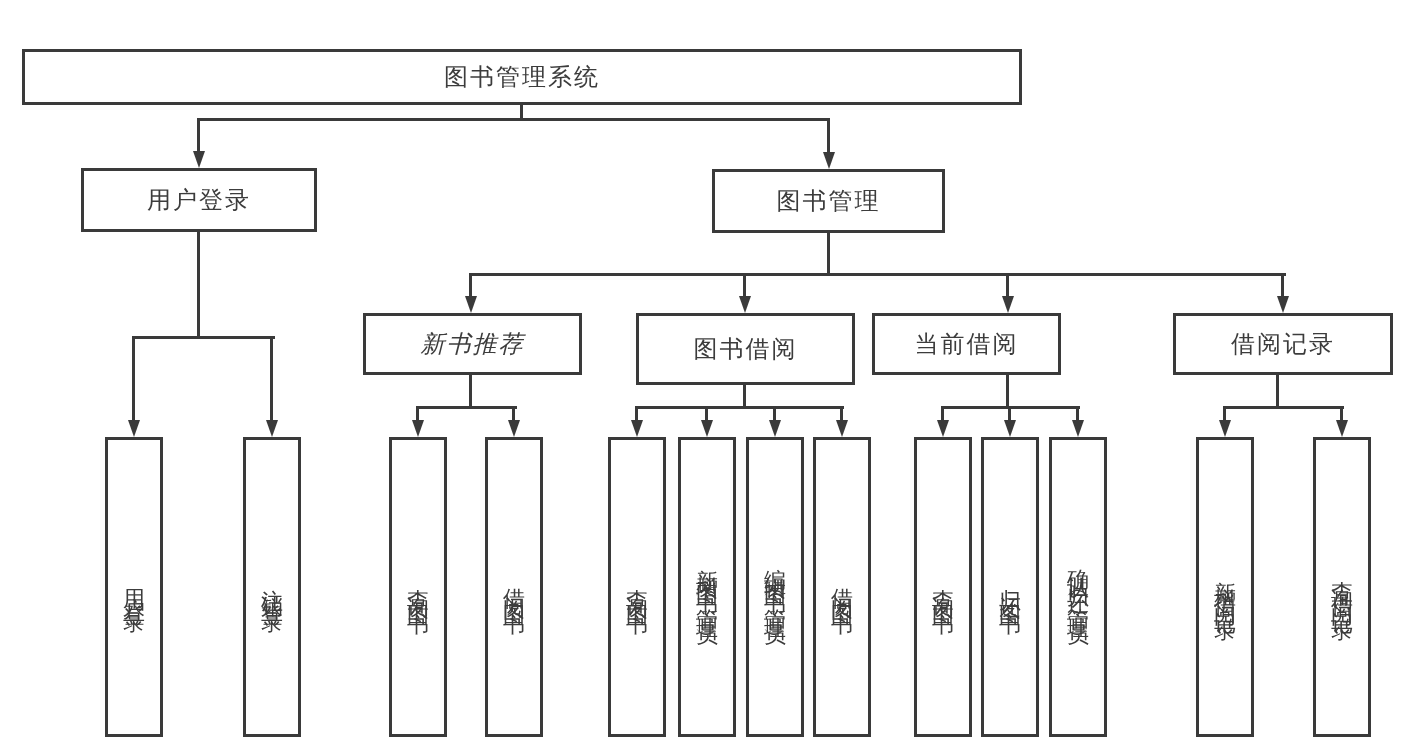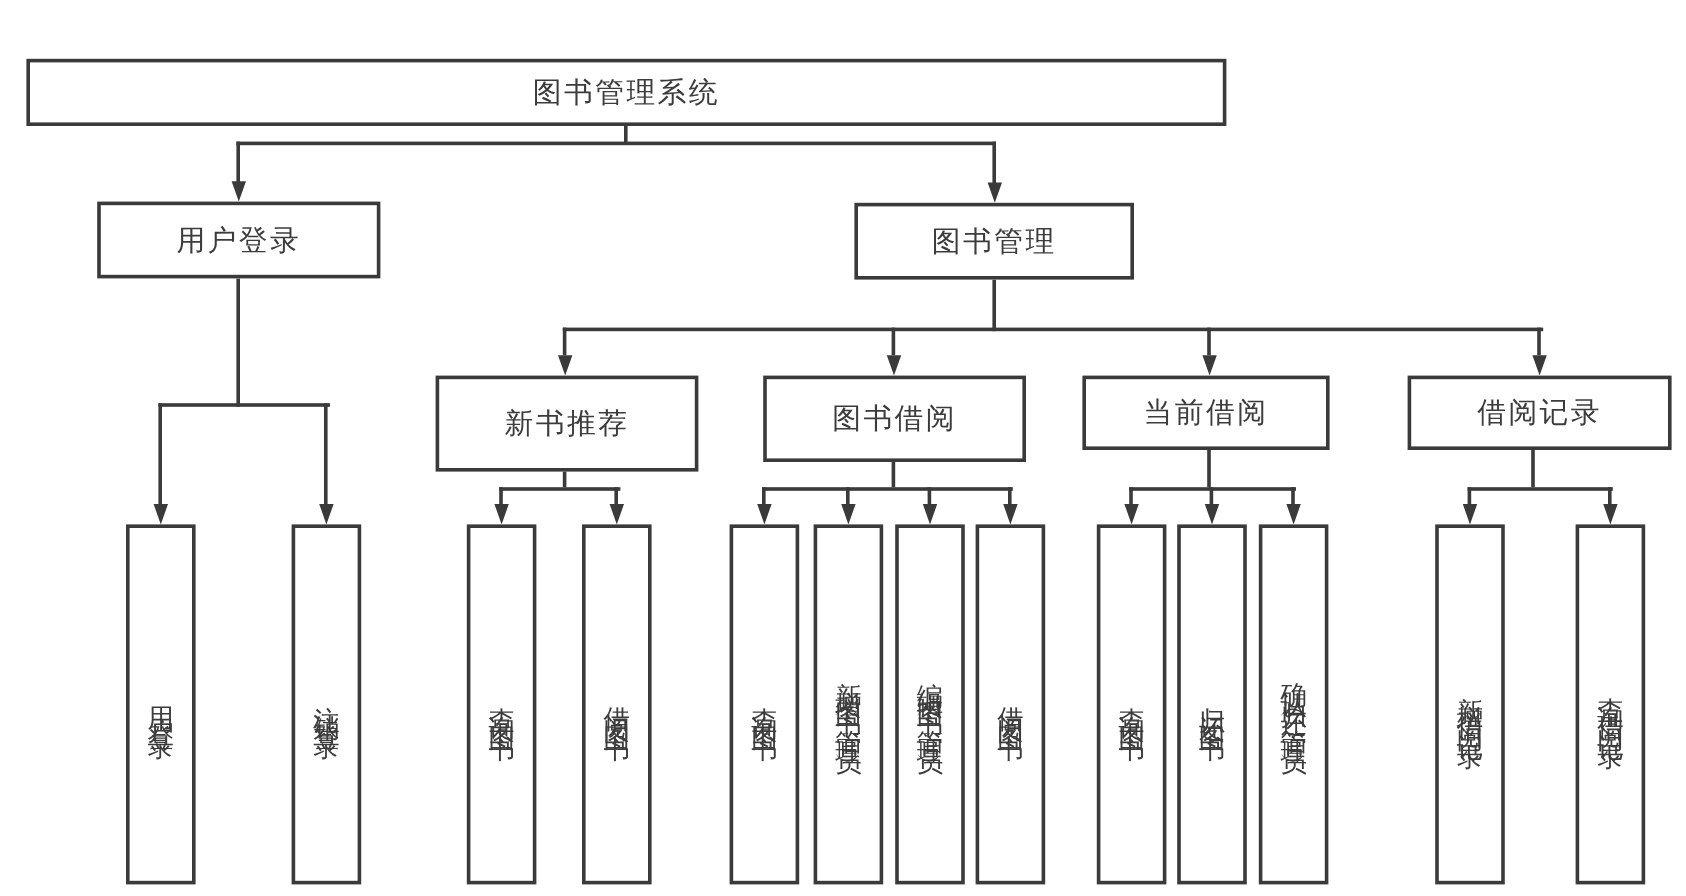--- a/index.html
+++ b/index.html
@@ -96,27 +96,27 @@
   <div class="hline" style="left:469px; top:273px; width:817px;"></div>
   <div class="vline" style="left:469px;  top:273px; height:23px;"></div>
   <div class="arrow" style="left:465px;  top:296px;"></div>
   <div class="vline" style="left:743px;  top:273px; height:23px;"></div>
   <div class="arrow" style="left:739px;  top:296px;"></div>
   <div class="vline" style="left:1006px; top:273px; height:23px;"></div>
   <div class="arrow" style="left:1002px; top:296px;"></div>
   <div class="vline" style="left:1281px; top:273px; height:23px;"></div>
   <div class="arrow" style="left:1277px; top:296px;"></div>
 
-  <div class="box h" style="left:363px; top:313px; width:219px; height:80px;">
+  <div class="box h" style="left:363px; top:313px; width:219px; height:62px;font-style:italic;">
     <span>新书推荐</span>
   </div>
   <div class="box h" style="left:636px; top:313px; width:219px; height:72px;">
     <span>图书借阅</span>
   </div>
-  <div class="box h" style="left:902px; top:313px; width:206px; height:62px;">
+  <div class="box h" style="left:872px; top:313px; width:189px; height:62px;">
     <span>当前借阅</span>
   </div>
   <div class="box h" style="left:1173px; top:313px; width:220px; height:62px;">
     <span>借阅记录</span>
   </div>
 
   <div class="vline" style="left:469px; top:375px; height:31px;"></div>
   <div class="hline" style="left:416px; top:406px; width:101px;"></div>
   <div class="vline" style="left:416px; top:406px; height:14px;"></div>
   <div class="arrow" style="left:412px; top:420px;"></div>

